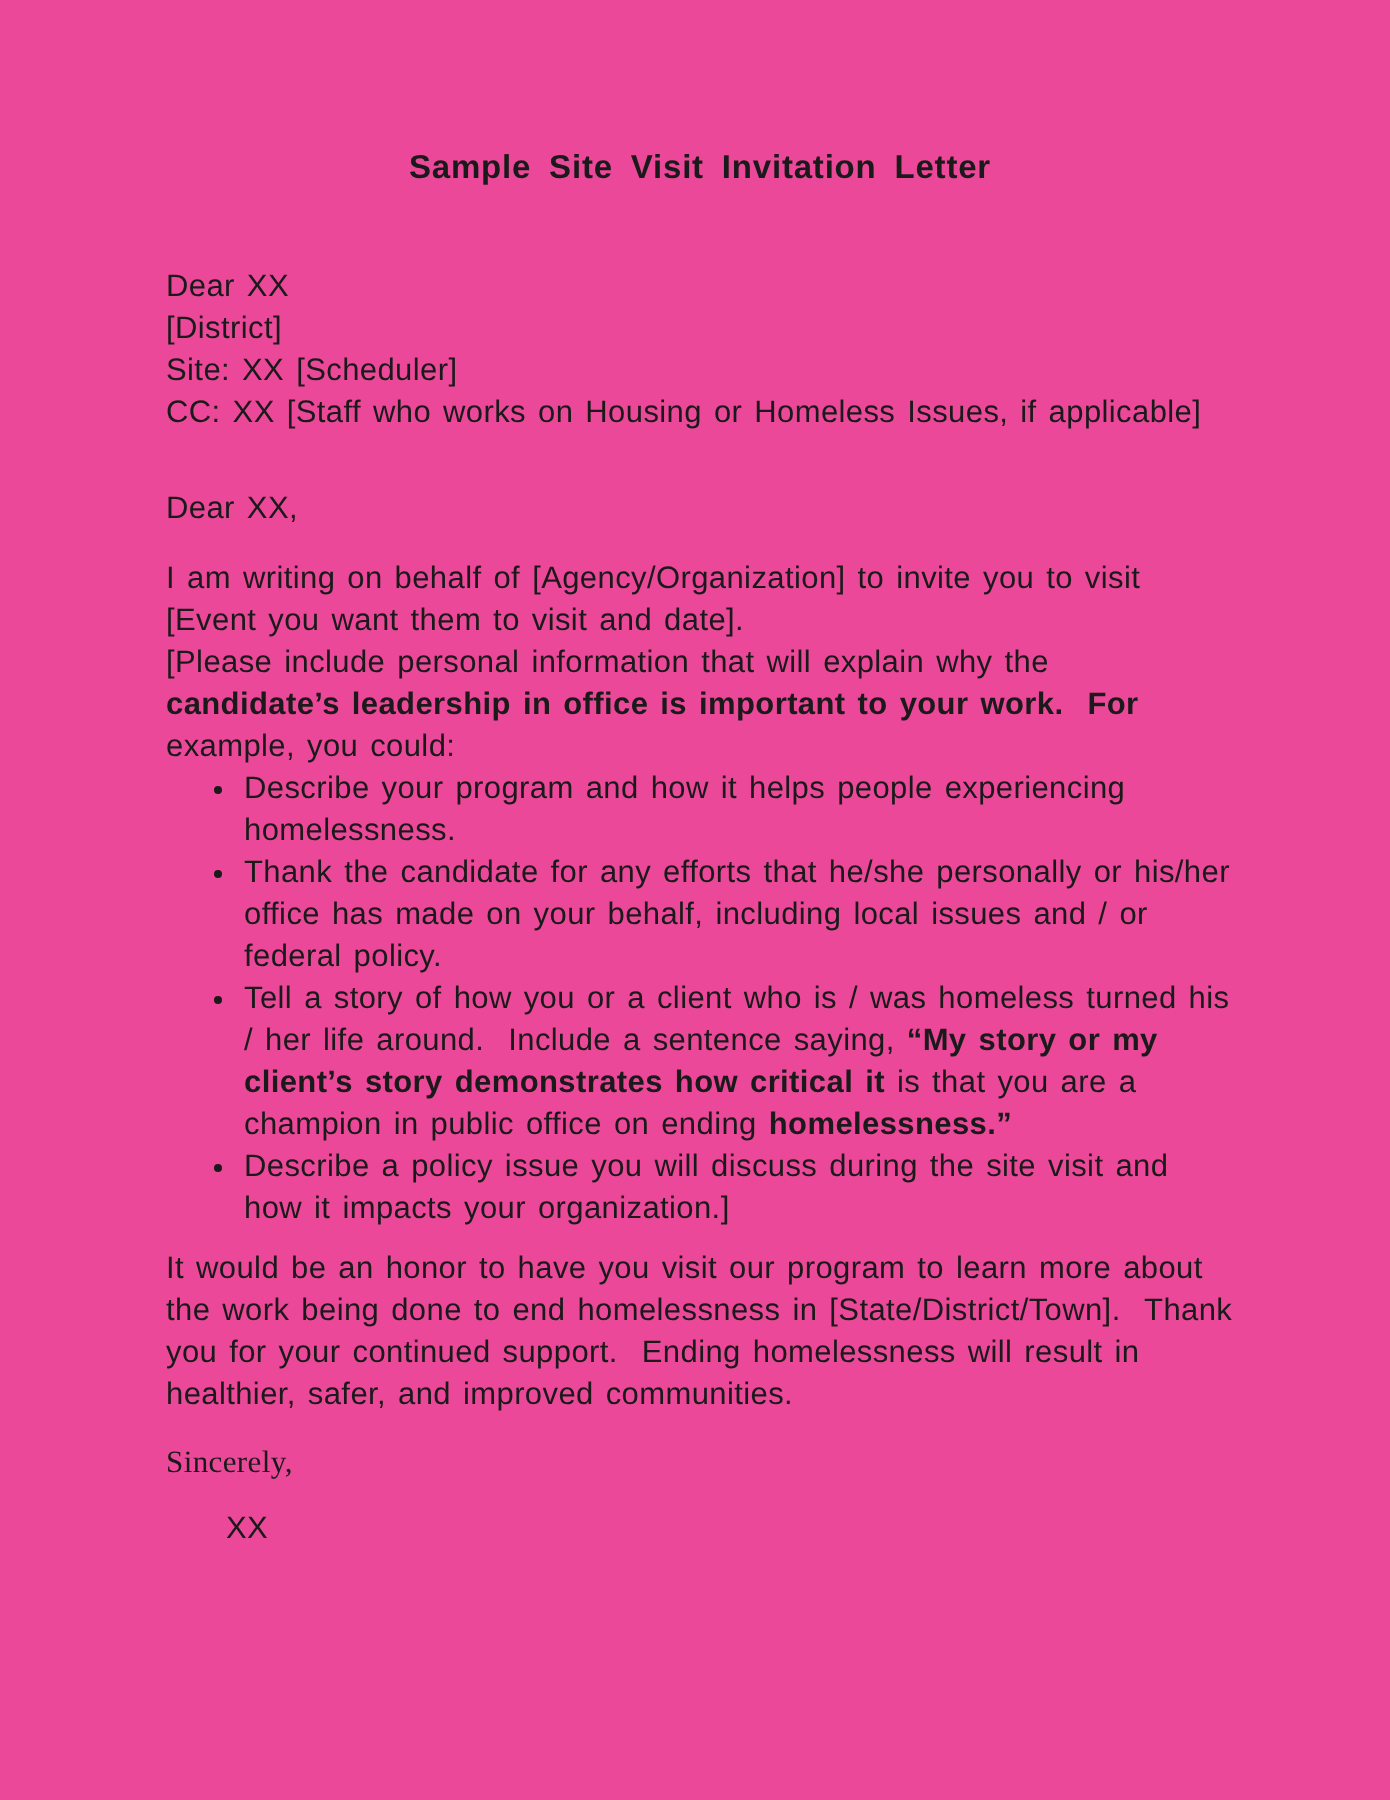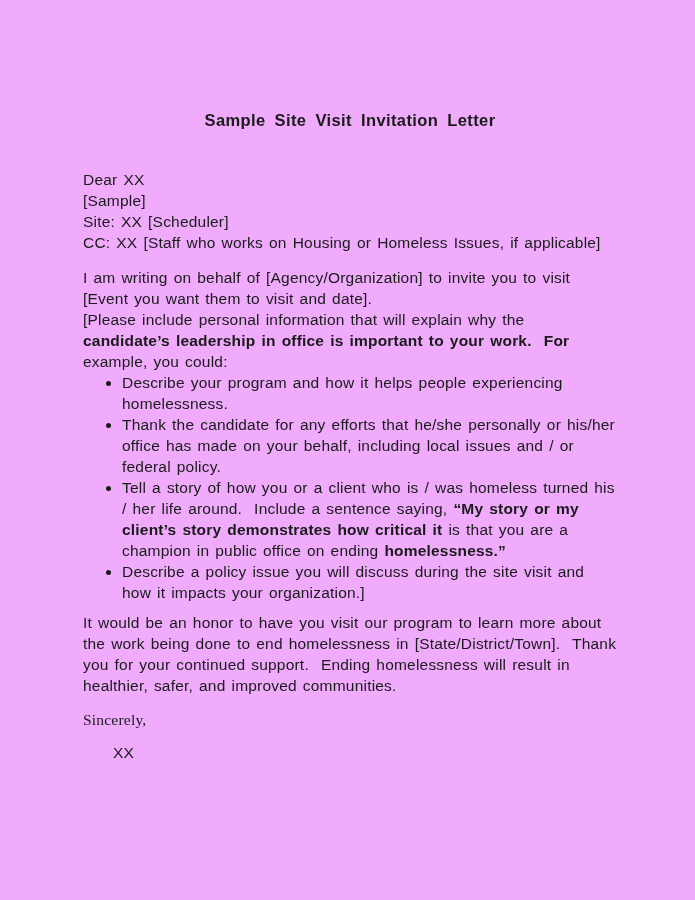--- a/index.html
+++ b/index.html
@@ -11,22 +11,22 @@
     width: 695px;
     height: 900px;
     overflow: hidden;
     font-family: "Liberation Sans", sans-serif;
     color: #1a1a1a;
   }
   .page {
     box-sizing: border-box;
     width: 695px;
     height: 900px;
-    padding: 110px 78px 0 83px;
-    background: #f0abfc;
+    padding: 74px 78px 0 83px;
+    background: #ec4899;
   }
   .content {
     width: 534px;
     font-size: 15.5px;
     line-height: 21px;
     letter-spacing: 0.2px;
     word-spacing: 1.5px;
   }
   .title {
     margin: 0 0 38px 0;
@@ -63,25 +63,26 @@
 </head>
 <body>
 
 <div class="page">
   <div class="content">
 
     <h1 class="title">Sample Site Visit Invitation Letter</h1>
 
     <div class="recipient-block">
       <p class="line">Dear XX</p>
-      <p class="line">[Sample]</p>
+      <p class="line">[District]</p>
       <p class="line">Site: XX [Scheduler]</p>
       <p class="line">CC: XX [Staff who works on Housing or Homeless Issues, if applicable]</p>
     </div>
 
+    <p class="salutation">Dear XX,</p>
 
     <p class="para para-intro">I am writing on behalf of [Agency/Organization] to invite you to visit [Event you want them to visit and date].</p>
 
     <p class="para para-personal"><span>[Please include personal information that will explain why the </span><span class="b">candidate’s leadership in office is important to your work.  For </span><span>example, you could:</span></p>
 
     <ul class="bullets">
       <li><span>Describe your program and how it helps people experiencing homelessness.</span></li>
       <li><span>Thank the candidate for any efforts that he/she personally or his/her office has made on your behalf, including local issues and / or federal policy.</span></li>
       <li><span>Tell a story of how you or a client who is / was homeless turned his / her life around.  Include a sentence saying, </span><span class="b">“My story or my client’s story demonstrates how critical it </span><span>is that you are a champion in public office on ending </span><span class="b">homelessness.”</span></li>
       <li><span>Describe a policy issue you will discuss during the site visit and how it impacts your organization.]</span></li>

